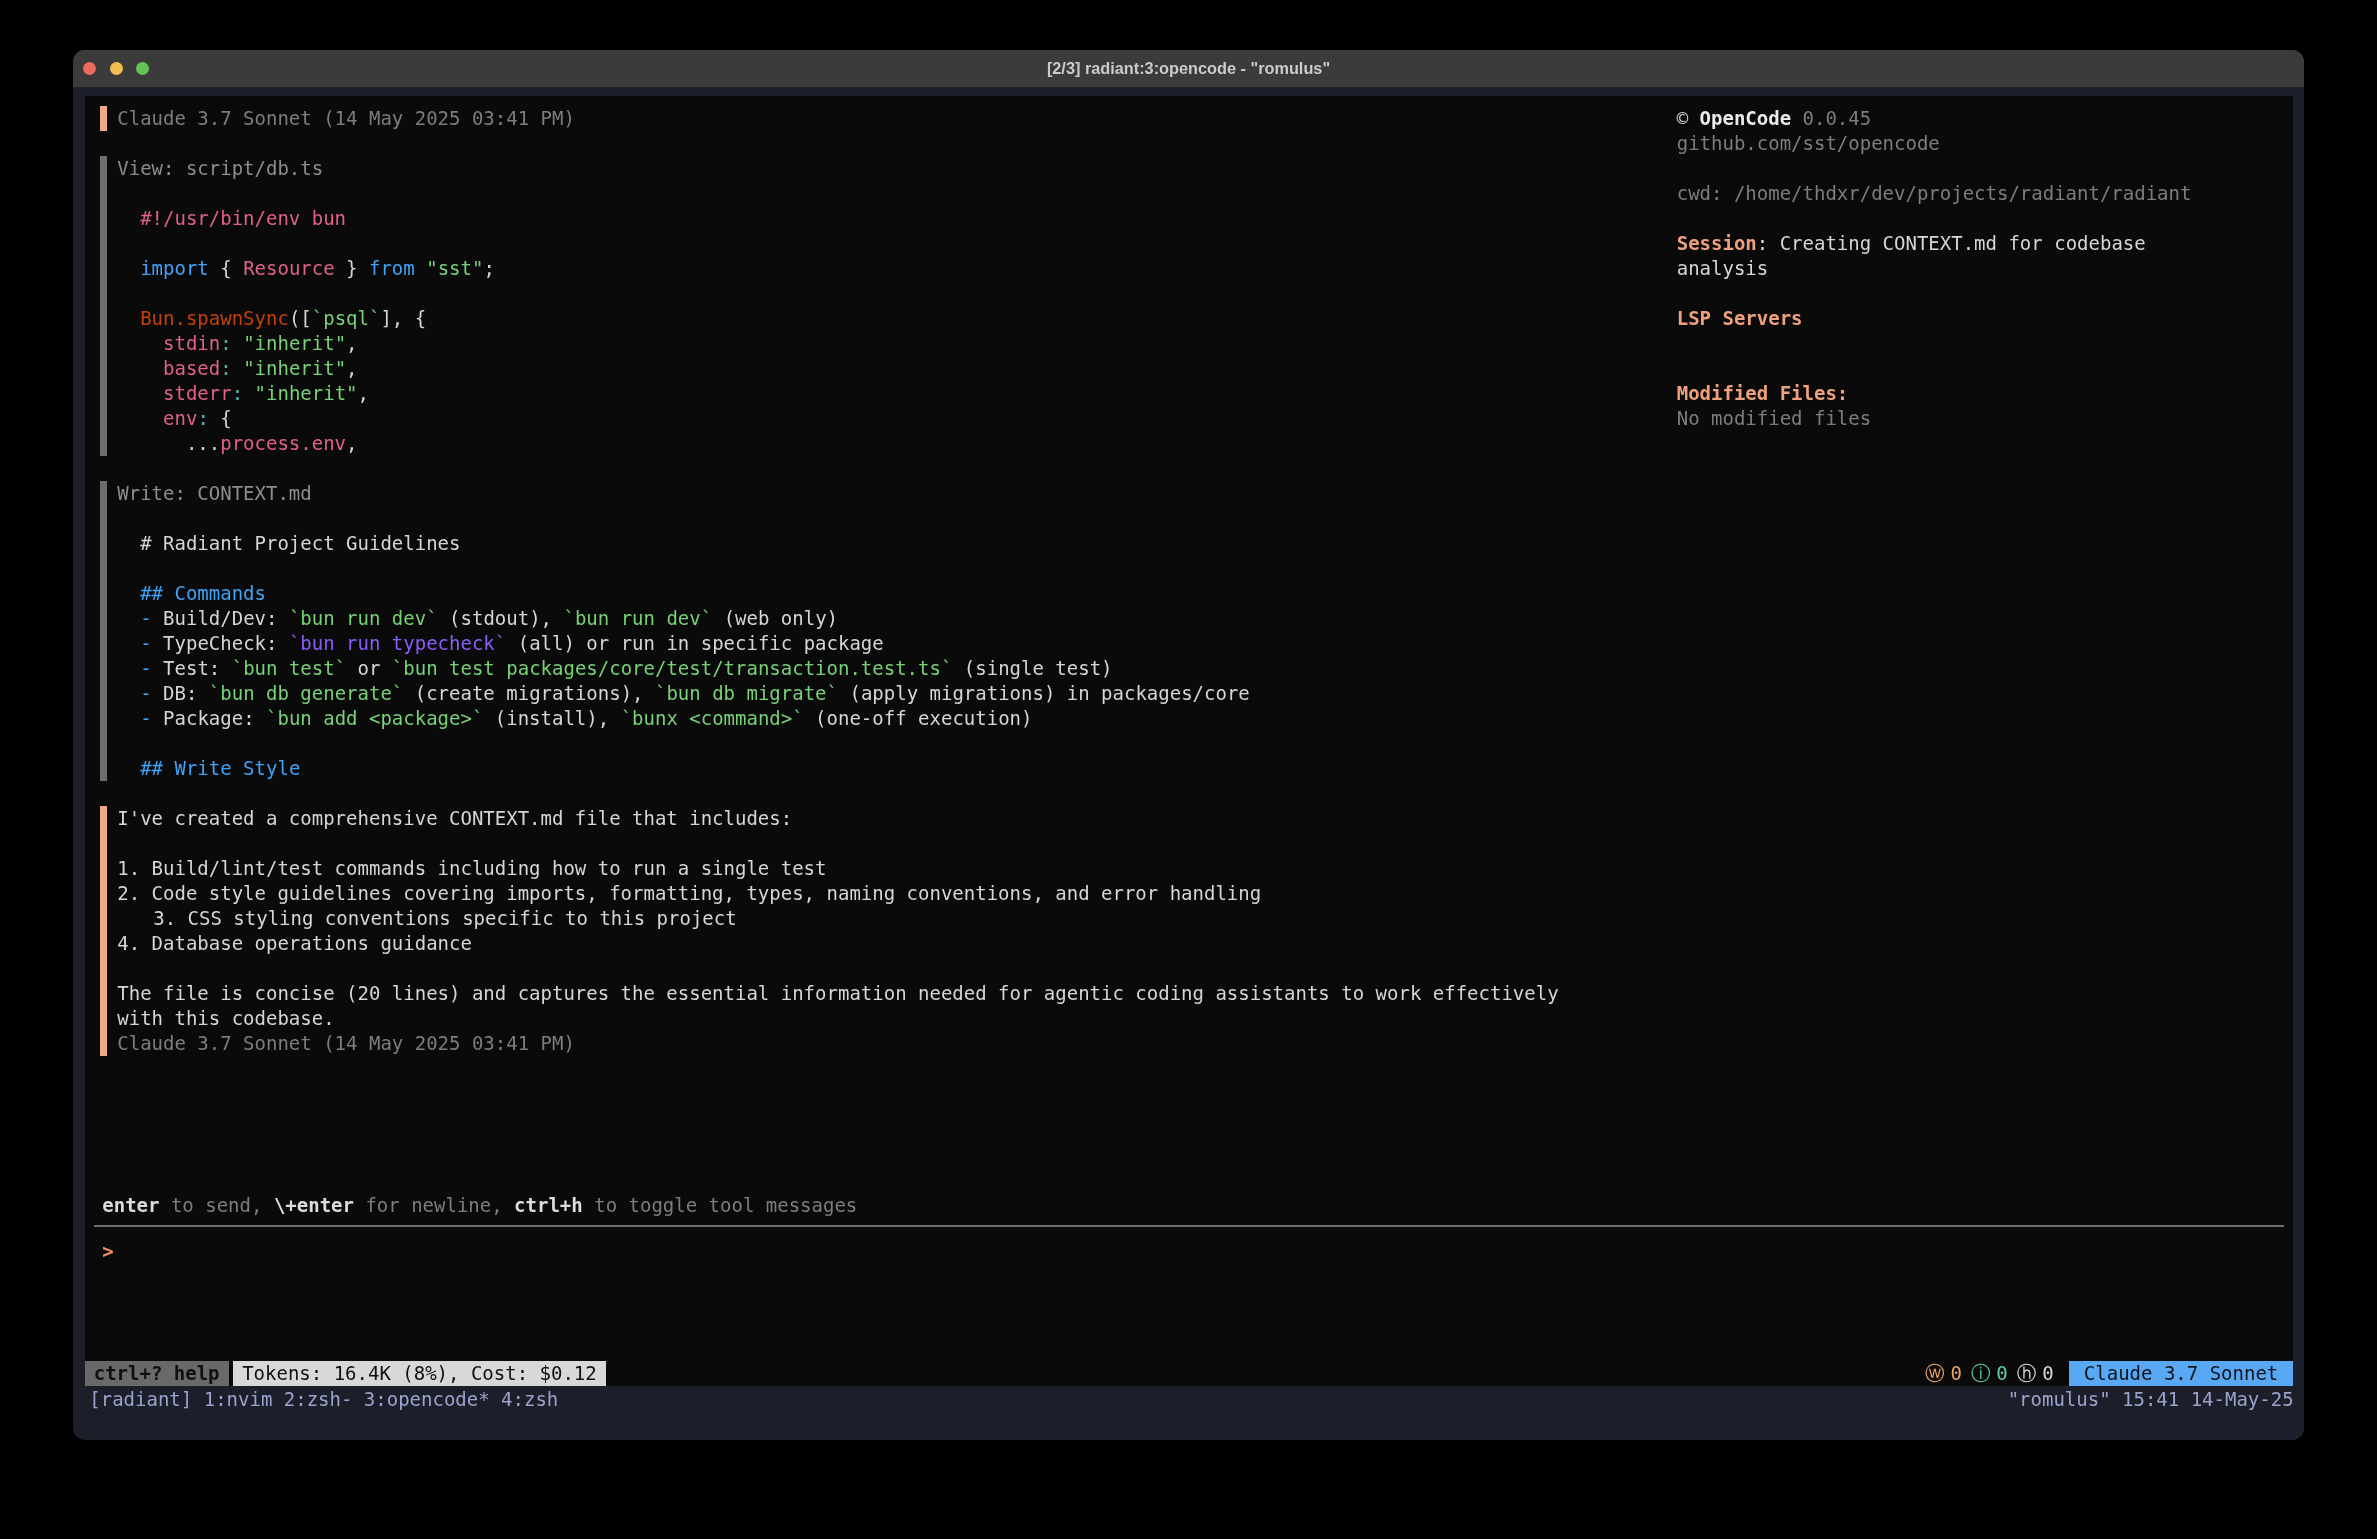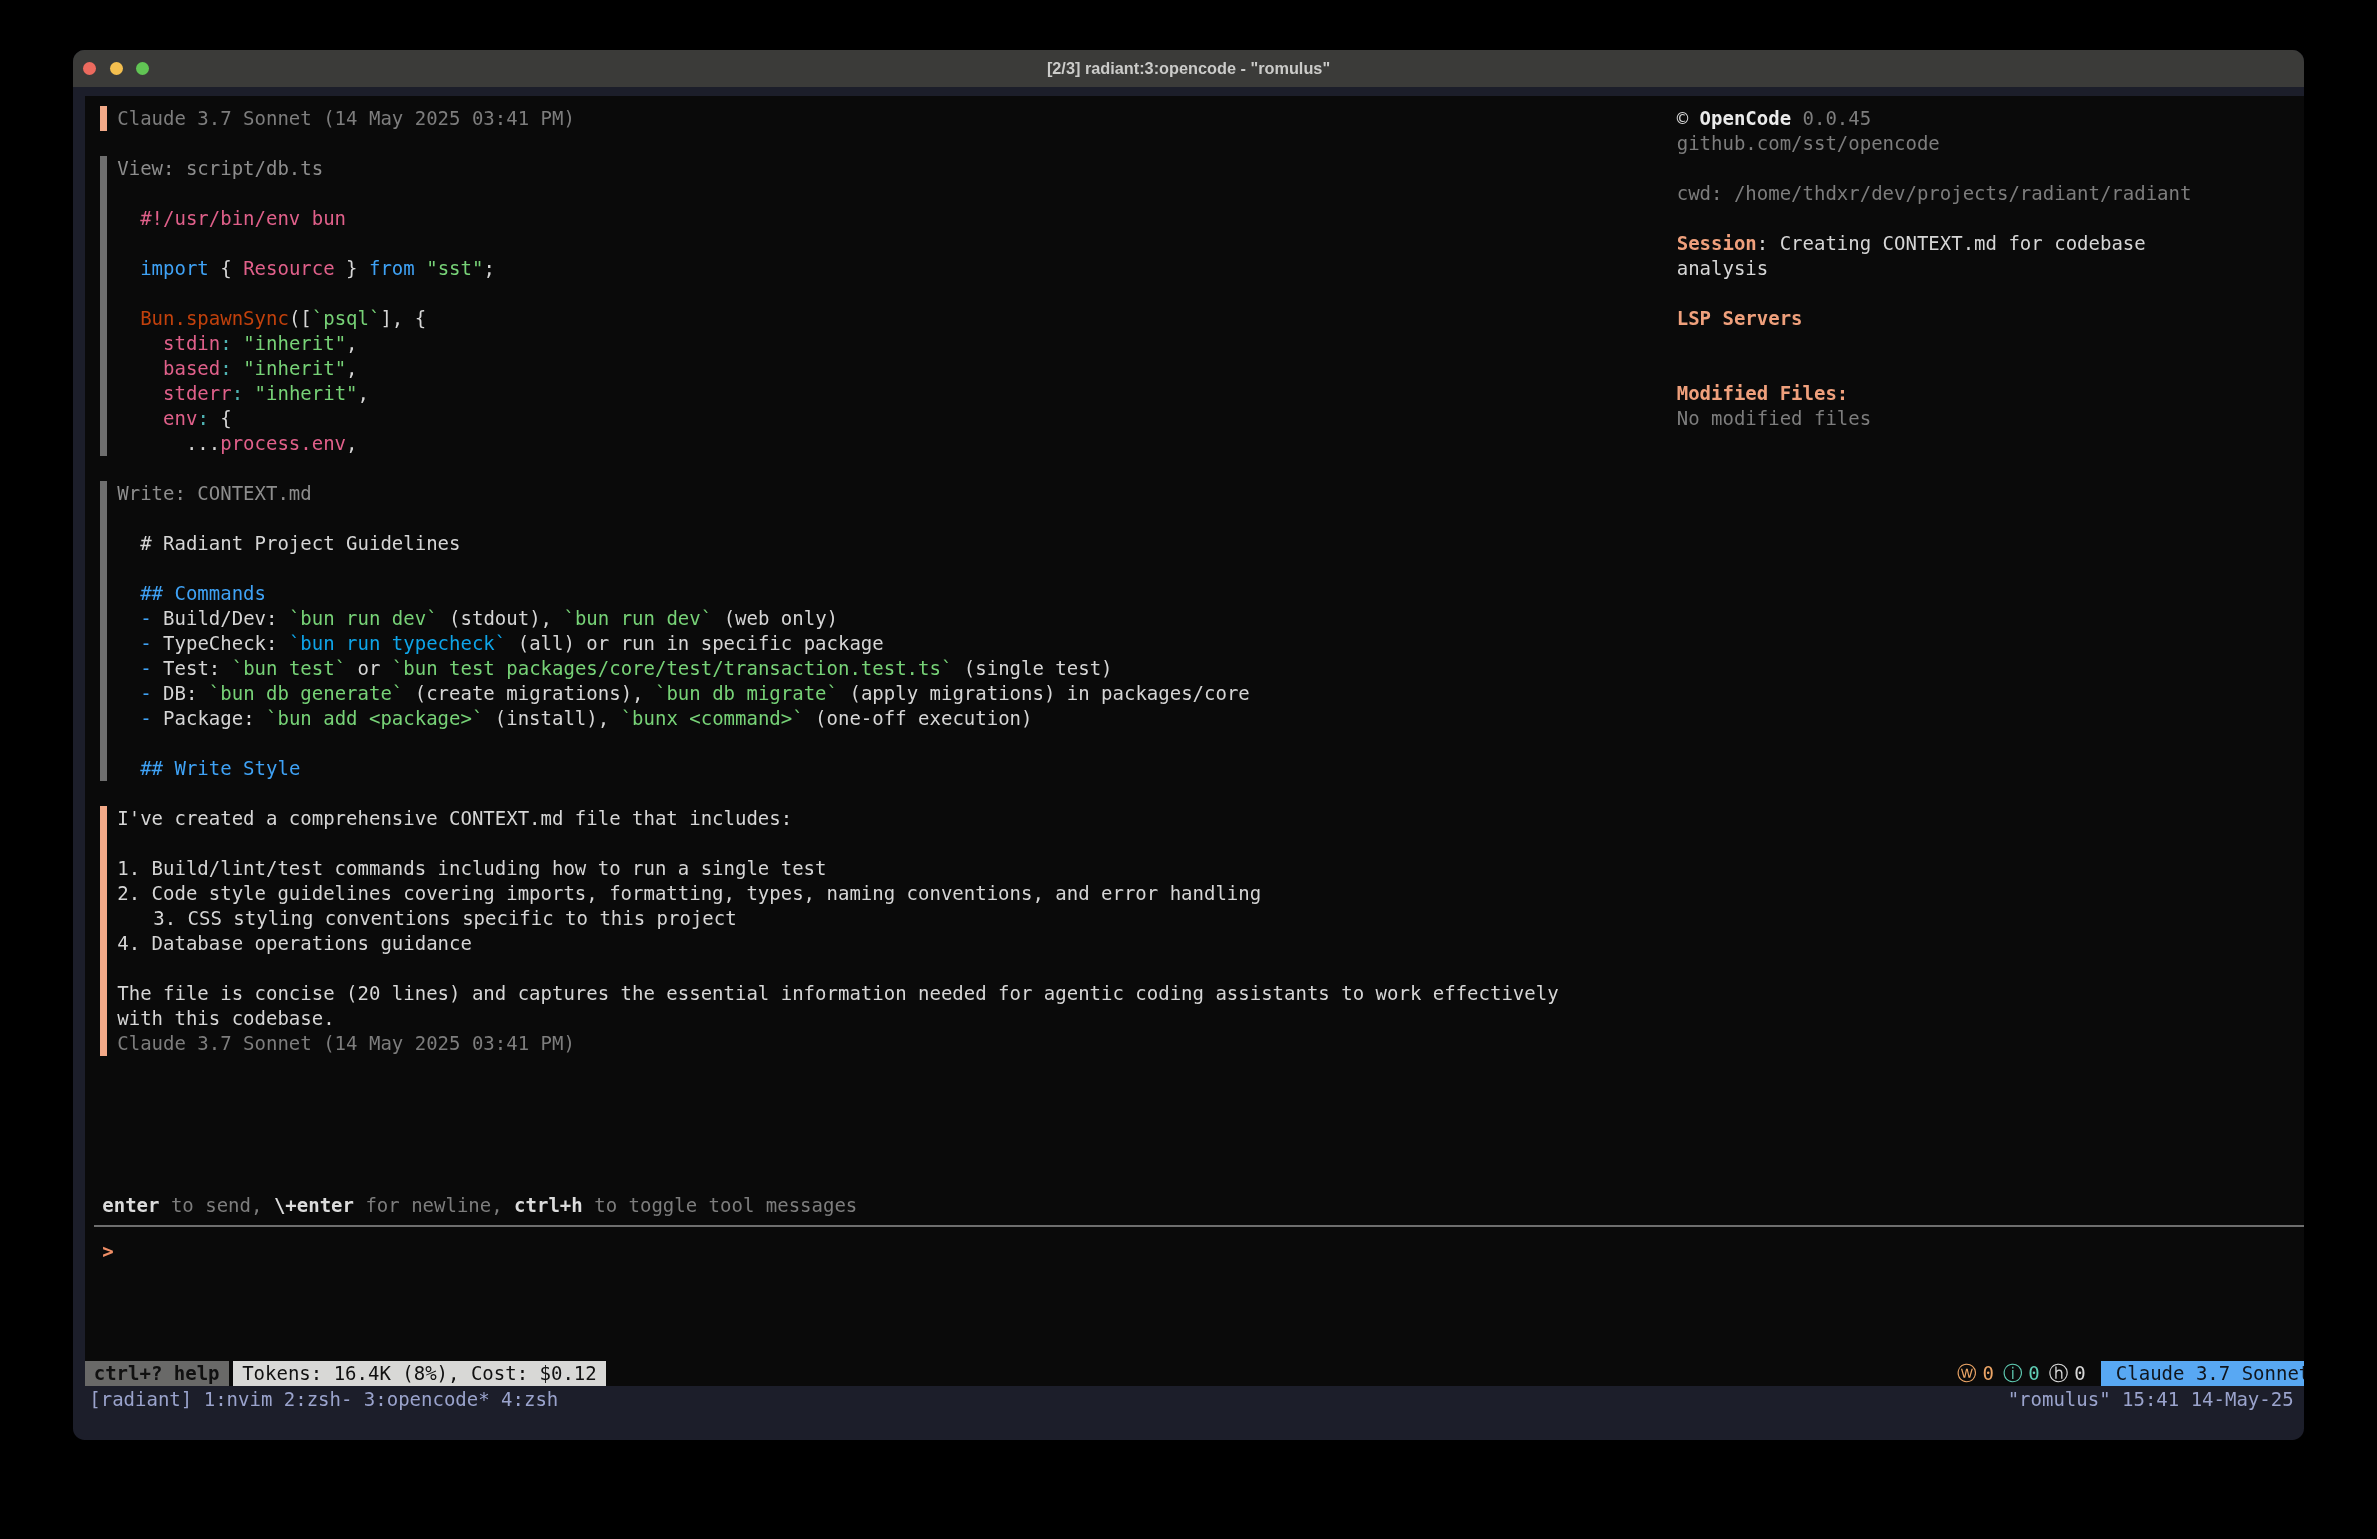--- a/index.html
+++ b/index.html
@@ -1,16 +1,16 @@
 <!DOCTYPE html>
 <html style="font-size:10.4px"><head>
 <meta charset="utf-8">
 <style>
   html,body{margin:0;padding:0;background:#000;width:2377px;height:1540px;overflow:hidden;}
-  .mono{font-family:"DejaVu Sans Mono",monospace;font-size:19px;line-height:25px;padding-left:32px;}
+  .mono{font-family:"DejaVu Sans Mono",monospace;font-size:19px;line-height:25px;}
   pre{margin:0;white-space:pre;}
   #window{position:absolute;left:73px;top:50px;width:2231px;height:1390px;
           background:#1c1e2a;border-radius:11.7px;overflow:hidden;}
   #titlebar{position:absolute;left:0;top:0;width:100%;height:37px;background:#3b3b39;}
   #window-title{position:absolute;inset:0;text-align:center;line-height:37px;
           font-family:"Liberation Sans",sans-serif;font-weight:bold;font-size:16.3px;color:#cbcbc9;}
   .tl{position:absolute;top:11.7px;width:13px;height:13px;border-radius:50%;}
   #tl-close{left:10.4px;background:#ec6a5e;} #tl-min{left:37px;background:#f4bf4f;} #tl-zoom{left:63px;background:#61c454;}
   #content{position:absolute;left:11.7px;top:46px;width:2208px;height:1290px;background:#0a0a0a;overflow:hidden;}
   #chat{position:absolute;left:15px;top:10.4px;}
@@ -69,21 +69,21 @@
 </pre>
         </div>
         <div class="block">
           <div class="bar" style="background: rgb(110, 110, 110);"></div>
           <pre><span style="color: rgb(141, 141, 141);">Write: CONTEXT.md</span>
 
 <span style="color: rgb(214, 214, 214);">  # Radiant Project Guidelines</span>
 
 <span style="color: rgb(214, 214, 214);">  </span><span style="color: rgb(63, 162, 245);">## Commands</span>
 <span style="color: rgb(214, 214, 214);">  </span><span style="color: rgb(63, 162, 245);">- </span><span style="color: rgb(214, 214, 214);">Build/Dev: </span><span style="color: rgb(119, 210, 119);">`bun run dev`</span><span style="color: rgb(214, 214, 214);"> (stdout), </span><span style="color: rgb(119, 210, 119);">`bun run dev`</span><span style="color: rgb(214, 214, 214);"> (web only)</span>
-<span style="color: rgb(214, 214, 214);">  </span><span style="color: rgb(63, 162, 245);">- </span><span style="color: rgb(214, 214, 214);">TypeCheck: </span><span style="color: #0ea5e9;">`bun run typecheck`</span><span style="color: rgb(214, 214, 214);"> (all) or run in specific package</span>
+<span style="color: rgb(214, 214, 214);">  </span><span style="color: rgb(63, 162, 245);">- </span><span style="color: rgb(214, 214, 214);">TypeCheck: </span><span style="color: #8b5cf6;">`bun run typecheck`</span><span style="color: rgb(214, 214, 214);"> (all) or run in specific package</span>
 <span style="color: rgb(214, 214, 214);">  </span><span style="color: rgb(63, 162, 245);">- </span><span style="color: rgb(214, 214, 214);">Test: </span><span style="color: rgb(119, 210, 119);">`bun test`</span><span style="color: rgb(214, 214, 214);"> or </span><span style="color: rgb(119, 210, 119);">`bun test packages/core/test/transaction.test.ts`</span><span style="color: rgb(214, 214, 214);"> (single test)</span>
 <span style="color: rgb(214, 214, 214);">  </span><span style="color: rgb(63, 162, 245);">- </span><span style="color: rgb(214, 214, 214);">DB: </span><span style="color: rgb(119, 210, 119);">`bun db generate`</span><span style="color: rgb(214, 214, 214);"> (create migrations), </span><span style="color: rgb(119, 210, 119);">`bun db migrate`</span><span style="color: rgb(214, 214, 214);"> (apply migrations) in packages/core</span>
 <span style="color: rgb(214, 214, 214);">  </span><span style="color: rgb(63, 162, 245);">- </span><span style="color: rgb(214, 214, 214);">Package: </span><span style="color: rgb(119, 210, 119);">`bun add &lt;package&gt;`</span><span style="color: rgb(214, 214, 214);"> (install), </span><span style="color: rgb(119, 210, 119);">`bunx &lt;command&gt;`</span><span style="color: rgb(214, 214, 214);"> (one-off execution)</span>
 
 <span style="color: rgb(214, 214, 214);">  </span><span style="color: rgb(63, 162, 245);">## Write Style</span>
 </pre>
         </div>
         <div class="block">
           <div class="bar" style="background: rgb(242, 169, 136);"></div>
           <pre><span style="color: rgb(214, 214, 214);">I've created a comprehensive CONTEXT.md file that includes:</span>

